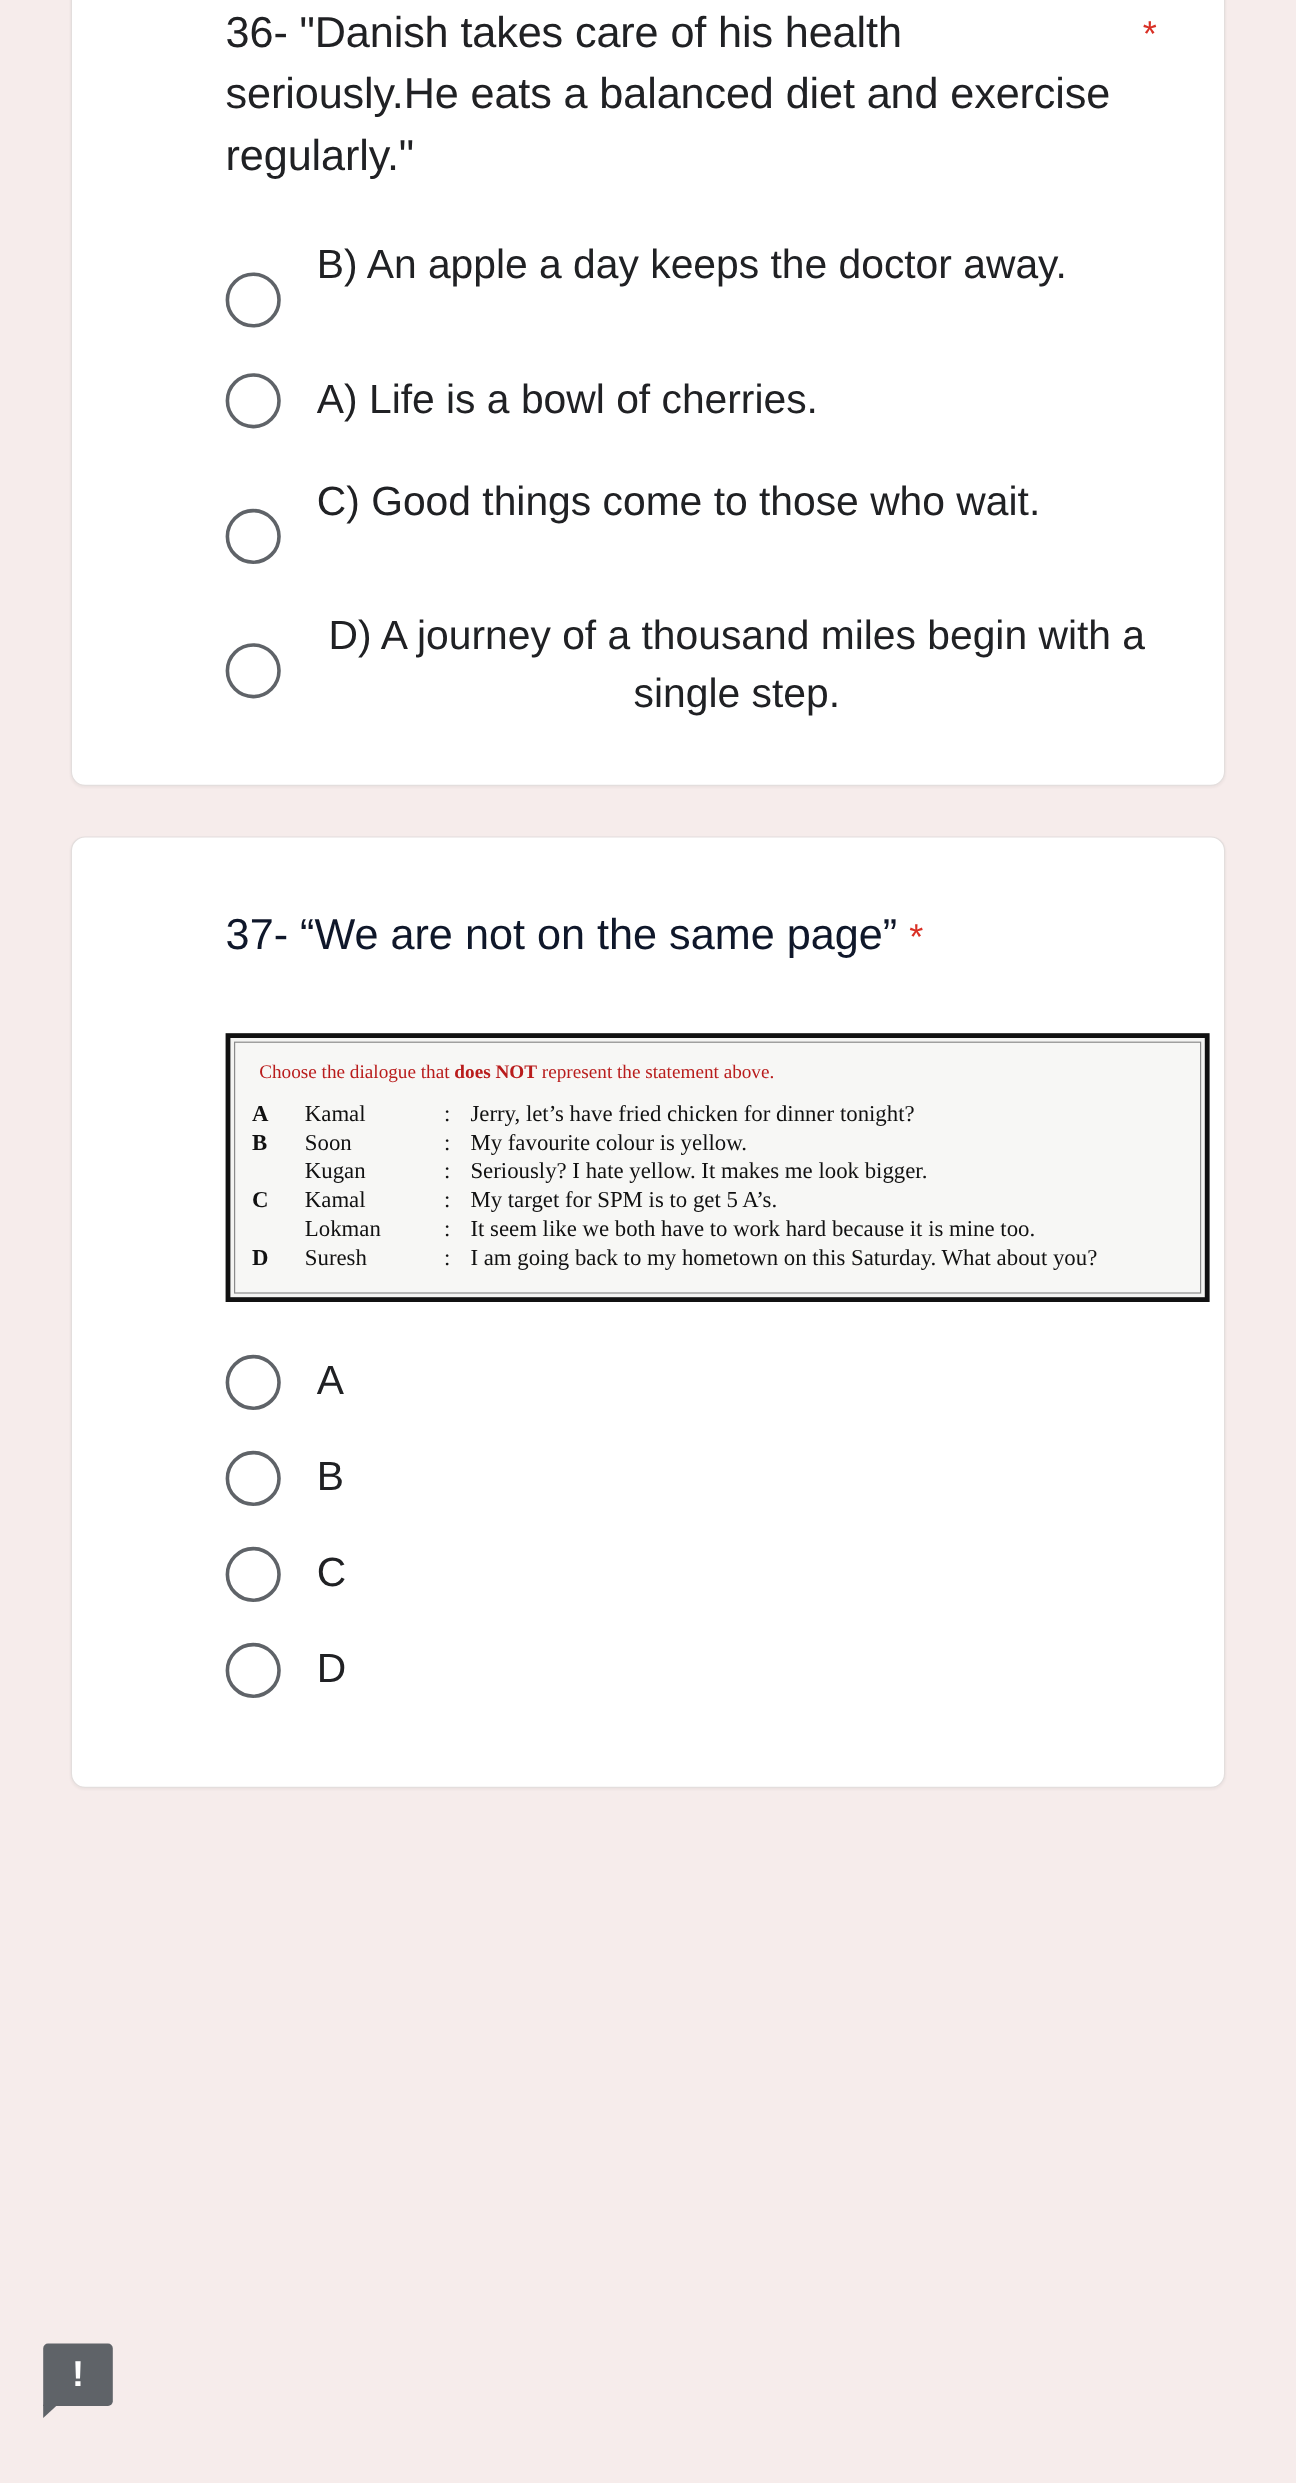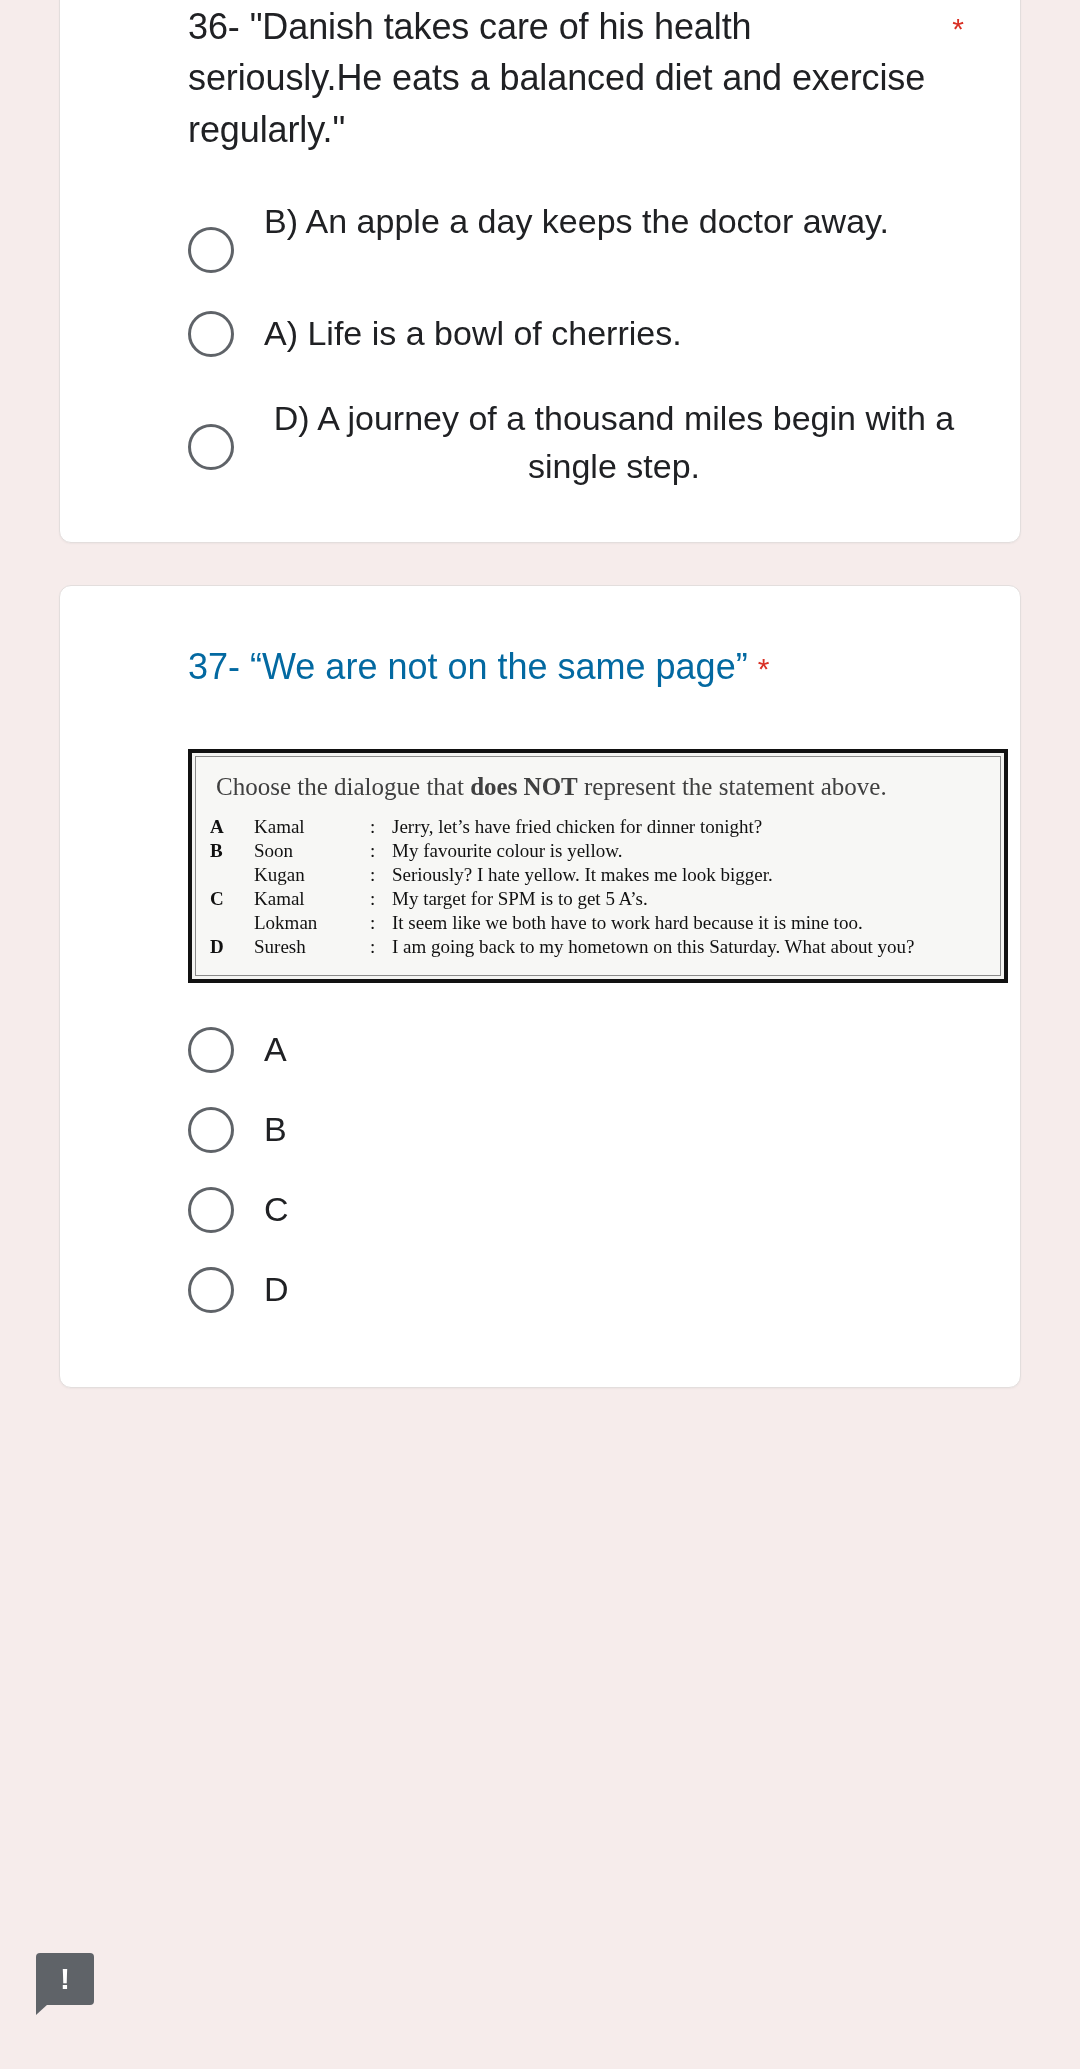--- a/index.html
+++ b/index.html
@@ -101,21 +101,21 @@
     min-height: 750px;
   }
   .q37-head {
     display: flex;
     align-items: baseline;
     padding: 0 56px 0 128px;
   }
   .q37-text {
     font-size: 36px;
     line-height: 1.4;
-    color: #0369a1;
+    color: #0f172a;
   }
   .q37-star {
     color: #d93025;
     font-size: 30px;
     margin-left: 10px;
   }
 
   
   .img-block {
     margin: 56px 0 0 128px;
@@ -124,22 +124,22 @@
     background: #f4f4f2;
     padding: 3px;
   }
   .img-inner {
     border: 1px solid #8a8a8a;
     background: #f7f7f5;
     padding: 12px 14px 16px 14px;
     font-family: "Liberation Serif", serif;
   }
   .img-title {
-    font-size: 25px;
-    color: #404040;
+    font-size: 16px;
+    color: #b91c1c;
     margin: 4px 0 14px 6px;
   }
   .img-title b { font-weight: 700; }
 
   table.dlg {
     width: 100%;
     border-collapse: collapse;
     font-size: 19px;
     color: #111;
   }
@@ -217,20 +217,24 @@
       <div class="option-row two-line">
         <span class="radio"></span>
         <span class="option-label">B) An apple a day keeps the doctor away.</span>
       </div>
 
       <div class="option-row">
         <span class="radio"></span>
         <span class="option-label">A) Life is a bowl of cherries.</span>
       </div>
 
+      <div class="option-row two-line">
+        <span class="radio"></span>
+        <span class="option-label">C) Good things come to those who wait.</span>
+      </div>
 
       <div class="option-row two-line">
         <span class="radio"></span>
         <span class="option-label">D) A journey of a thousand miles begin with a single step.</span>
       </div>
 
     </div>
   </div>
 
   <div class="card card-q37">

